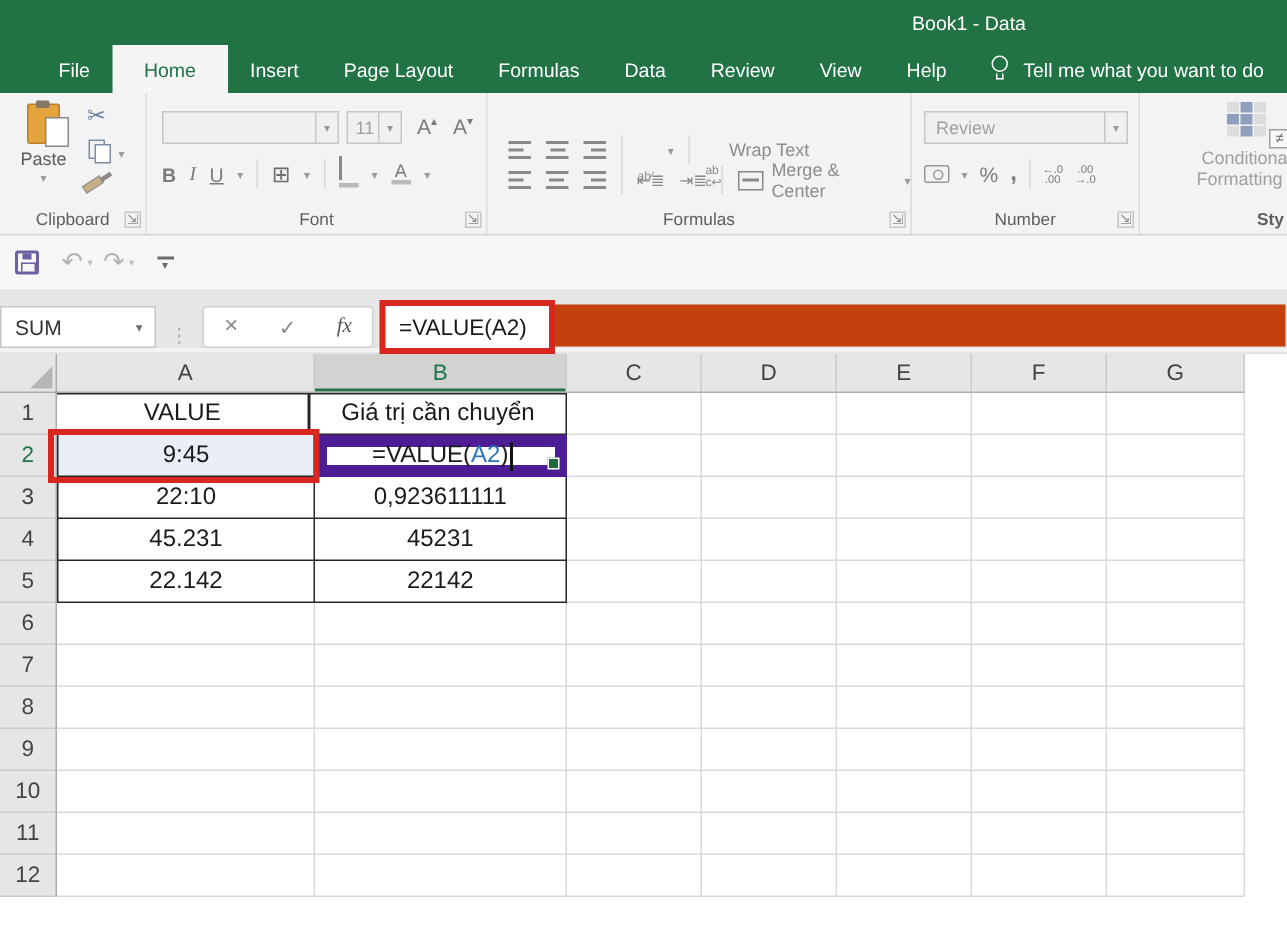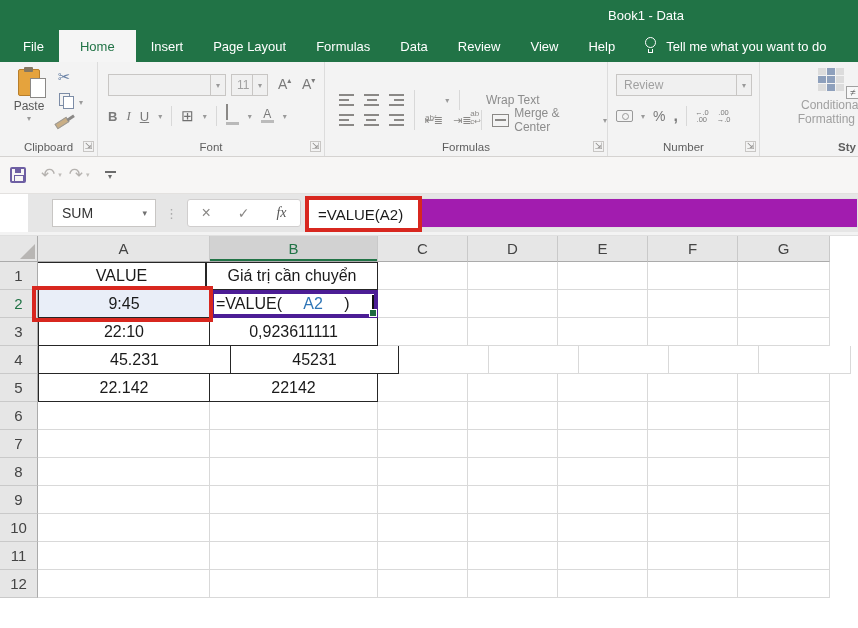--- a/index.html
+++ b/index.html
@@ -5,21 +5,21 @@
   * { box-sizing: border-box; margin: 0; padding: 0; }
   html,body { width:858px; height:628px; overflow:hidden; background:#fff;
     font-family:"Liberation Sans","DejaVu Sans",sans-serif; }
 
   
   .titlebar{height:30px;background:#217346;position:relative;}
   .title{position:absolute;left:646px;top:8px;transform:translateX(-50%);
     color:#fff;font-size:13px;white-space:nowrap;}
 
   
-  .tabs{height:32px;background:#217346;display:flex;align-items:stretch;padding-left:8px;}
+  .tabs{height:32px;background:#217346;display:flex;align-items:stretch;padding-left:24px;}
   .tab{color:#fff;font-size:13px;padding:0 15px;display:flex;align-items:center;cursor:default;}
   .tab.active{background:#F5F5F5;color:#217346;padding:0 21px;}
   .tellme{display:flex;align-items:center;gap:9px;color:#fff;font-size:13px;margin-left:14px;}
   .bulb{width:13px;height:18px;position:relative;}
   .bulb i{position:absolute;left:1px;top:0;width:11px;height:11px;border:1.4px solid #fff;border-radius:50%;}
   .bulb b{position:absolute;left:4px;bottom:2px;width:5px;height:4px;border-left:1.4px solid #fff;
     border-right:1.4px solid #fff;border-bottom:1.4px solid #fff;}
 
   
   .ribbon{height:95px;background:#F3F3F3;border-bottom:1px solid #D5D3D1;display:flex;position:relative;font-size:12px;color:#8C8C8C;}
@@ -103,31 +103,31 @@
   .floppy{width:16px;height:16px;border:2px solid #6E5FA3;border-radius:2px;position:relative;}
   .floppy::before{content:'';position:absolute;top:0;left:3px;width:6px;height:4px;background:#6E5FA3;}
   .floppy::after{content:'';position:absolute;bottom:0;left:2px;width:8px;height:5px;border:1.6px solid #6E5FA3;border-bottom:none;}
   .qico{font-size:17px;color:#B5B2AF;line-height:16px;}
   .qdd{font-size:7px;color:#C0BDBA;margin-left:-4px;}
   .qcust{margin-left:8px;width:11px;text-align:center;color:#6b6b6b;}
   .qcust i{display:block;height:2px;background:#6b6b6b;margin-bottom:1px;}
   .qcust b{font-size:8px;font-weight:normal;line-height:5px;display:block;}
 
   
-  .fbar{height:38px;background:#E6E6E6;display:flex;align-items:center;padding-left:24px;position:relative;margin-left:28px;}
+  .fbar{height:38px;background:#E6E6E6;display:flex;align-items:flex-end;padding-left:0;position:relative;}
   .namebox{width:104px;height:28px;background:#fff;border:1px solid #C8C6C4;display:flex;align-items:center;
     padding-left:9px;font-size:14px;color:#333;}
   .namebox .na{margin-left:auto;margin-right:8px;font-size:9px;color:#707070;}
   .dots{margin:0 9px;color:#ABABAB;font-size:13px;}
   .pill{width:114px;height:28px;background:#fff;border:1px solid #D0CECE;border-radius:3px;display:flex;
     align-items:center;justify-content:space-around;}
   .xg{color:#8A8886;font-size:16px;}
   .ckg{color:#8A8886;font-size:14px;}
   .fxg{color:#555;font-size:14px;font-style:italic;font-family:"Liberation Serif",serif;}
-  .finput{flex:1;height:30px;background:#a21caf;border:1px solid #E2E2E2;margin-left:4px;position:relative;
+  .finput{flex:1;height:30px;background:#c2410c;border:1px solid #E2E2E2;margin-left:4px;position:relative;
     display:flex;align-items:center;}
   .redframe{position:absolute;left:-1px;top:-3px;height:36px;width:117px;border:4px solid #D8271F;
     display:flex;align-items:center;padding-left:9px;background:#fff;font-size:15px;color:#1a1a1a;}
   .gapline{height:4px;background:#F3F3F3;border-bottom:1px solid #E0E0E0;}
 
   
   #grid{position:relative;height:391px;font-size:16px;}
   .ghr{display:flex;height:26px;}
   .corner{width:38px;flex:none;background:#E6E6E6;border-right:1px solid #ABABAB;border-bottom:1px solid #ABABAB;position:relative;}
   .corner::after{content:'';position:absolute;right:2px;bottom:2px;border-style:solid;border-width:0 0 15px 15px;
@@ -139,21 +139,21 @@
   .rh{width:38px;flex:none;background:#E6E6E6;border-right:1px solid #ABABAB;border-bottom:1px solid #C9C9C9;
     display:flex;align-items:center;justify-content:center;font-size:15px;color:#444;}
   .rh.sel{color:#217346;}
   .cell{flex:none;border-right:1px solid #D9D9D9;border-bottom:1px solid #D9D9D9;display:flex;align-items:center;
     justify-content:center;color:#1a1a1a;background:#fff;white-space:nowrap;}
   .filler{flex:1;background:#fff;border:none;}
   .tbl{border-right:1px solid #262626;border-bottom:1px solid #262626;}
   .tbl-top{border-top:1px solid #262626;}
   .tbl-left{border-left:1px solid #262626;}
   .a2fill{background:#E9EEF8;}
-  .edit{border:4px solid #4c1d95;justify-content:space-between;padding-left:2px;position:relative;z-index:4;}
+  .edit{border:8px solid #4c1d95;justify-content:center;padding-left:2px;position:relative;z-index:4;}
   .edit .ref{color:#2E75B6;}
   .edit::after{content:'';position:absolute;right:-3px;bottom:-3px;width:6px;height:6px;background:#1E6B41;border:1px solid #fff;}
   .caret{width:2px;height:19px;background:#111;margin-left:1px;}
   .redbox{position:absolute;left:32px;top:50px;width:181px;height:36px;border:4px solid #D8271F;
     pointer-events:none;z-index:6;}
 </style>
 </head>
 <body>
 
 <div class="titlebar">
@@ -380,21 +380,21 @@
       <div class="cell tbl" style="width: 168px;">0,923611111</div>
       <div class="cell" style="width: 90px;"></div>
       <div class="cell" style="width: 90px;"></div>
       <div class="cell" style="width: 90px;"></div>
       <div class="cell" style="width: 90px;"></div>
       <div class="cell" style="width: 92px;"></div>
       <div class="filler"></div>
     </div>
     <div class="grow">
       <div class="rh">4</div>
-      <div class="cell tbl tbl-left" style="width: 193px;">45.231</div>
+      <div class="cell tbl tbl-left" style="width: 172px;">45.231</div>
       <div class="cell tbl" style="width: 168px;">45231</div>
       <div class="cell" style="width: 90px;"></div>
       <div class="cell" style="width: 90px;"></div>
       <div class="cell" style="width: 90px;"></div>
       <div class="cell" style="width: 90px;"></div>
       <div class="cell" style="width: 92px;"></div>
       <div class="filler"></div>
     </div>
     <div class="grow">
       <div class="rh">5</div>

